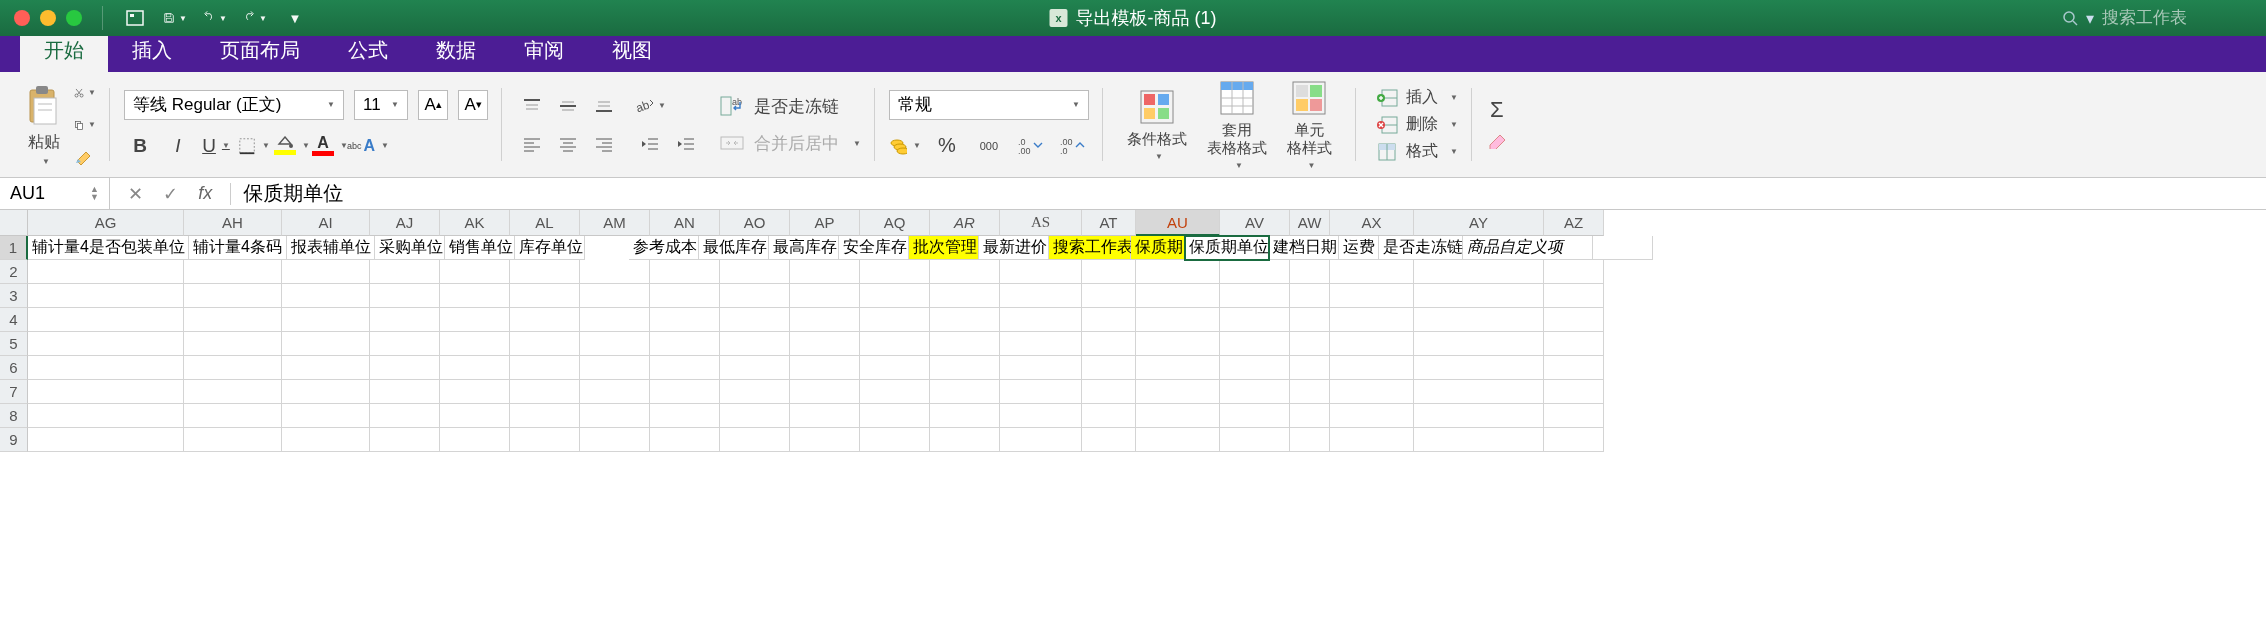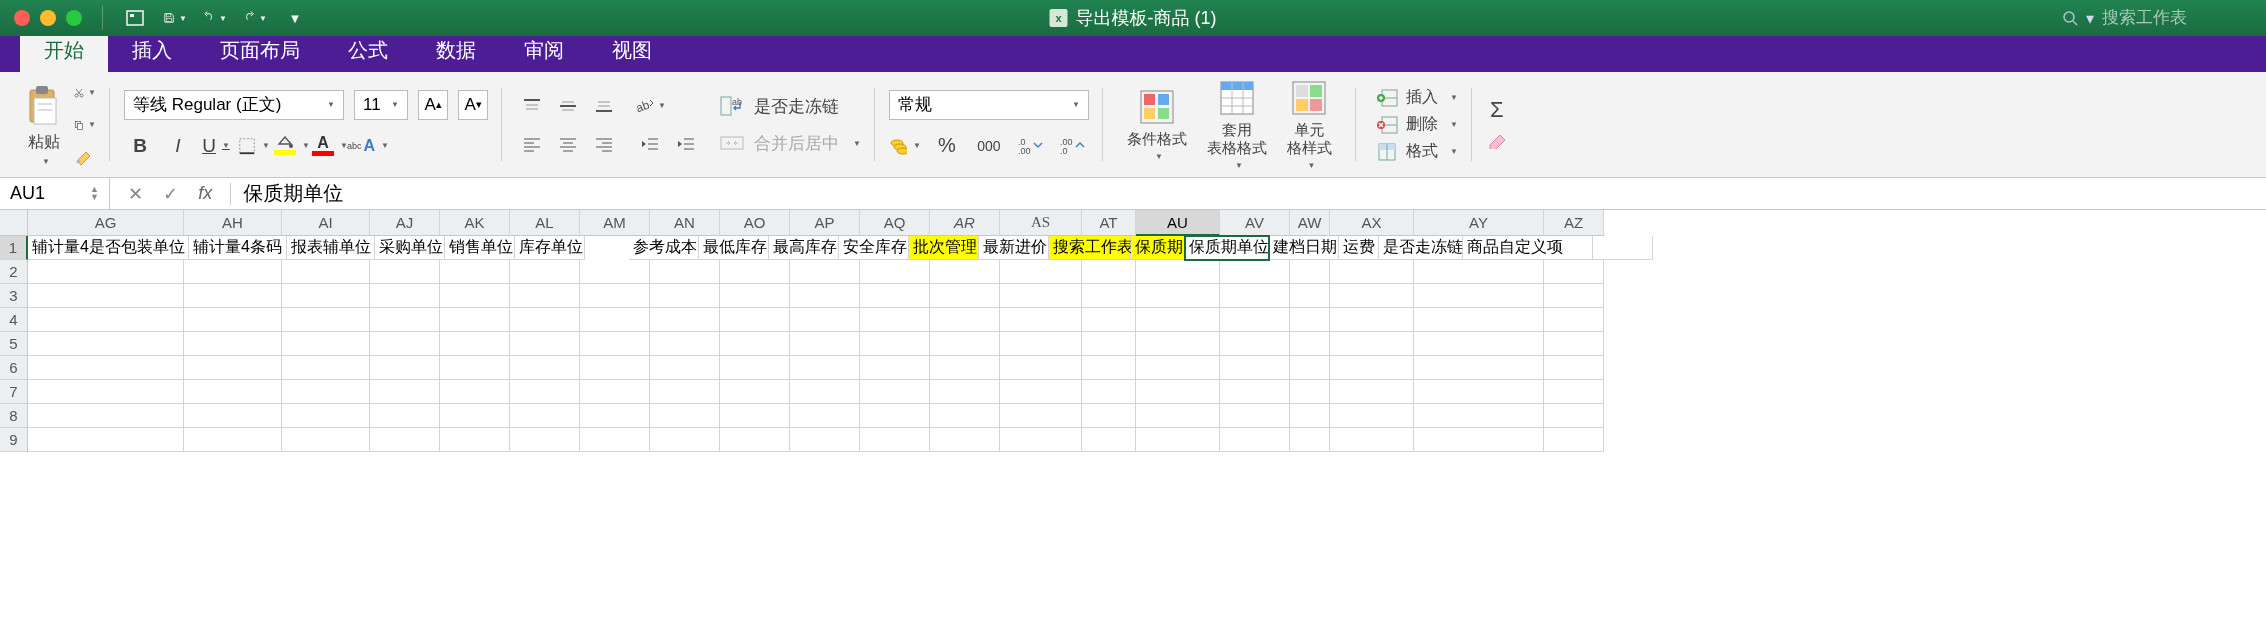--- a/index.html
+++ b/index.html
@@ -53,21 +53,21 @@
 .fxbar{height:32px;background:#fff;border-bottom:1px solid #c8c8c8;display:flex;align-items:center}
 .namebox{width:110px;height:100%;border-right:1px solid #c8c8c8;display:flex;align-items:center;padding:0 10px;font-size:18px;justify-content:space-between}
 .nbarr{display:flex;flex-direction:column;font-size:9px;color:#888;line-height:.8}
 .fxctrl{display:flex;align-items:center;gap:20px;padding:0 18px}
 .fxc{color:#888;font-size:18px}
 .fxlabel{font-style:italic;font-size:18px;color:#666}
 .fxval{font-size:20px;padding-left:12px}
 .corner{width:28px;height:26px;background:#eceff1;border-right:1px solid #c8c8c8;border-bottom:1px solid #c8c8c8}
 .colhdrs{display:flex;height:26px}
 .ch{background:#eceff1;border-right:1px solid #d4d4d4;border-bottom:1px solid #c8c8c8;display:flex;align-items:center;justify-content:center;font-size:15px;color:#555}
-.ch.sel{background:#d8d8d8;border-bottom:2px solid #1a6b40;font-weight:500;color:#000000}
+.ch.sel{background:#d8d8d8;border-bottom:2px solid #1a6b40;font-weight:500;color:#c2410c}
 .rowhdrs{display:flex;flex-direction:column;width:28px}
 .rh{height:24px;background:#eceff1;border-right:1px solid #c8c8c8;border-bottom:1px solid #d4d4d4;display:flex;align-items:center;justify-content:center;font-size:15px;color:#555}
 .rh.sel{background:#d8d8d8;border-right:2px solid #1a6b40;font-weight:500}
 .cells{display:flex;flex-direction:column}
 .crow{display:flex;height:24px}
 .cell{border-right:1px solid #d4d4d4;border-bottom:1px solid #d4d4d4;font-size:16px;display:flex;align-items:center;padding:0 4px;white-space:nowrap;overflow:visible}
 .cell.hl{background:#ffff00}
 .cell.selcell{outline:2px solid #1a6b40;outline-offset:-1px;z-index:1;position:relative}
 .gridwrap{display:flex;flex-direction:column}
 .gridhdr{display:flex}
@@ -338,21 +338,21 @@
       <div class="num-row">
         <div class="fbtn dd">
             <svg width="22" height="18">
               <ellipse cx="8" cy="6" rx="6" ry="3" fill="#fc3" stroke="#c90"></ellipse>
               <ellipse cx="11" cy="10" rx="6" ry="3" fill="#fc3" stroke="#c90"></ellipse>
               <ellipse cx="14" cy="14" rx="6" ry="3" fill="#fc3" stroke="#c90"></ellipse>
             </svg>
             <span class="ddarr">▼</span>
           </div>
         <div class="fbtn" style="font-size:20px">%</div>
-        <div class="fbtn" style="font-size:14px">000</div>
+        <div class="fbtn" style="font-size:11px">000</div>
         <div class="fbtn">
             <svg width="26" height="18">
               <text x="0" y="8" font-size="9" fill="#555">.0</text>
               <text x="0" y="17" font-size="9" fill="#555">.00</text>
               <path d="M18 4l4 4-4 4" fill="none" stroke="#3a7cc8" stroke-width="1.4" transform="rotate(90 20 8)"></path>
             </svg>
           </div>
         <div class="fbtn">
             <svg width="26" height="18">
               <text x="0" y="8" font-size="9" fill="#555">.00</text>
@@ -519,21 +519,21 @@
           <div class="cell" style="width: 70px;">最高库存</div>
           <div class="cell" style="width: 70px;">安全库存</div>
           <div class="cell hl" style="width: 70px; text-align: center;">批次管理</div>
           <div class="cell" style="width: 70px;">最新进价</div>
           <div class="cell hl" style="width: 82px;">搜索工作表</div>
           <div class="cell hl" style="width: 54px;">保质期</div>
           <div class="cell selcell" style="width: 84px;">保质期单位</div>
           <div class="cell" style="width: 70px;">建档日期</div>
           <div class="cell" style="width: 40px;">运费</div>
           <div class="cell" style="width: 84px;">是否走冻链</div>
-          <div class="cell" style="width: 130px;">商品自定义项</div>
+          <div class="cell" style="width: 130px; font-style: italic;">商品自定义项</div>
           <div class="cell" style="width: 60px;"></div>
         </div>
         <div class="crow">
           <div class="cell" style="width: 156px;"></div>
           <div class="cell" style="width: 98px;"></div>
           <div class="cell" style="width: 88px;"></div>
           <div class="cell" style="width: 70px;"></div>
           <div class="cell" style="width: 70px;"></div>
           <div class="cell" style="width: 70px;"></div>
           <div class="cell" style="width: 70px;"></div>

